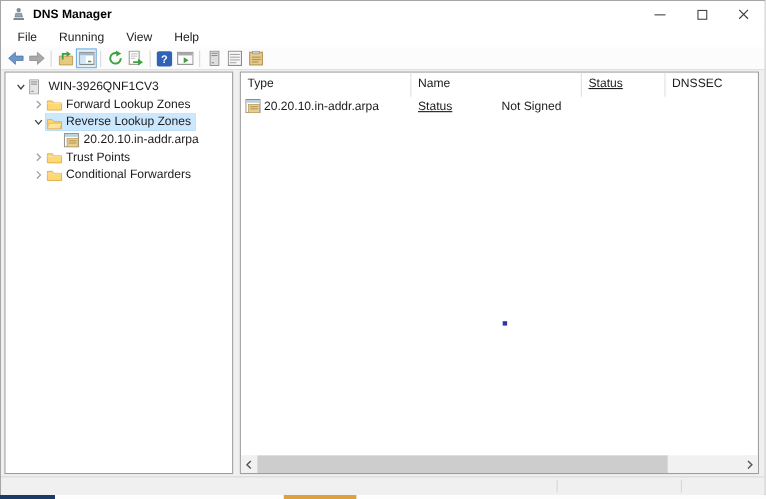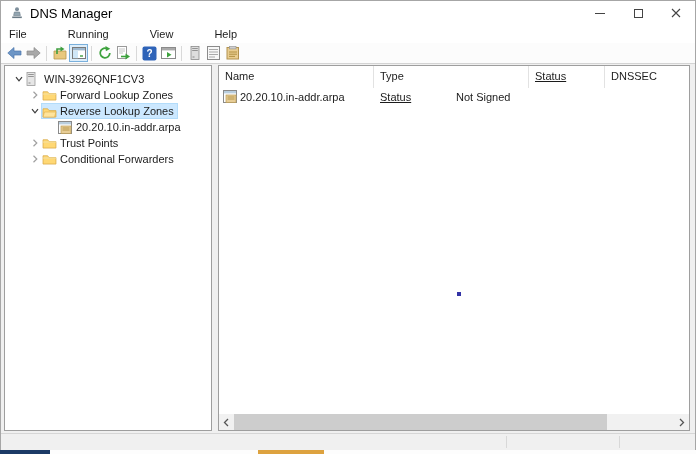--- a/index.html
+++ b/index.html
@@ -4,27 +4,27 @@
 <style>
   * { margin:0; padding:0; box-sizing:border-box; }
   html,body { width:696px; height:454px; }
   body { font-family:"Liberation Sans","DejaVu Sans",sans-serif; font-size:11px; color:#1c1c1c; background:#fdfdfd; }
   .screen { position:relative; width:696px; height:454px; overflow:hidden; }
 
   
   .window { position:absolute; top:0; left:0; width:696px; height:450px; background:#ffffff; border:1px solid #a6a6a6; }
   .titlebar { position:absolute; top:0; left:0; right:0; height:24px; background:#ffffff; display:flex; align-items:center; }
   .titlebar .appicon { margin:0 6px 0 9px; display:flex; }
-  .title-text { font-size:13px; color:#000; }
+  .title-text { font-size:11px; color:#000;font-weight:bold; }
   .win-controls { position:absolute; right:0; top:0; height:24px; display:flex; }
   .win-btn { width:38px; height:24px; display:flex; align-items:center; justify-content:center; }
   .glyph-min { width:10px; height:1px; background:#444; }
   .glyph-max { width:9px; height:9px; border:1px solid #444; }
 
-  .menubar { position:absolute; top:24px; left:0; right:0; height:18px; background:#ffffff; display:flex; align-items:center; padding-left:8px;gap:21px; }
+  .menubar { position:absolute; top:24px; left:0; right:0; height:18px; background:#ffffff; display:flex; align-items:center; padding-left:15px; }
   .menu-item { padding:0 9px 0 0; margin-right:11px; color:#1c1c1c; }
 
   .toolbar { position:absolute; top:42px; left:0; right:0; height:21px; background:#fcfcfc; border-bottom:1px solid #d4d4d4; display:flex; align-items:center; padding-left:4px; }
   .tbtn { width:19px; height:18px; display:flex; align-items:center; justify-content:center; }
   .tbtn.active { background:#ddeefb; border:1px solid #7ab0dc; }
   .tsep { width:1px; height:15px; background:#d9d9d9; margin:0 3px; }
 
   
   .content { position:absolute; top:63px; left:0; right:0; height:369px; background:#f0f0f0; }
   .tree-pane { position:absolute; left:3px; top:1px; width:208px; bottom:2px; background:#fff; border:1px solid #9e9e9e; padding-top:5px; overflow:hidden; }
@@ -268,22 +268,22 @@
               <path d="M1 5.5 L15 5.5" stroke="#f3e2a8" stroke-width="1"></path>
             </svg>
           </span>
           <span class="tlabel">Conditional Forwarders</span>
         </div>
 
       </div>
 
       <div class="list-pane">
         <div class="lv-header">
+          <div class="lv-hcell c-type">Type</div>
           <div class="lv-hcell c-name">Name</div>
-          <div class="lv-hcell c-type">Type</div>
           <div class="lv-hcell c-status">Status</div>
           <div class="lv-hcell c-dnssec">DNSSEC Status</div>
         </div>
 
         <div class="lv-row">
           <div class="lv-cell c-name">
             <span class="row-icon">
               <svg width="14" height="13" viewBox="0 0 14 13">
                 <rect x="0.5" y="0.5" width="13" height="12" fill="#ffffff" stroke="#8a8a8a"></rect>
                 <rect x="1" y="1" width="12" height="2.4" fill="#b9cede"></rect>

